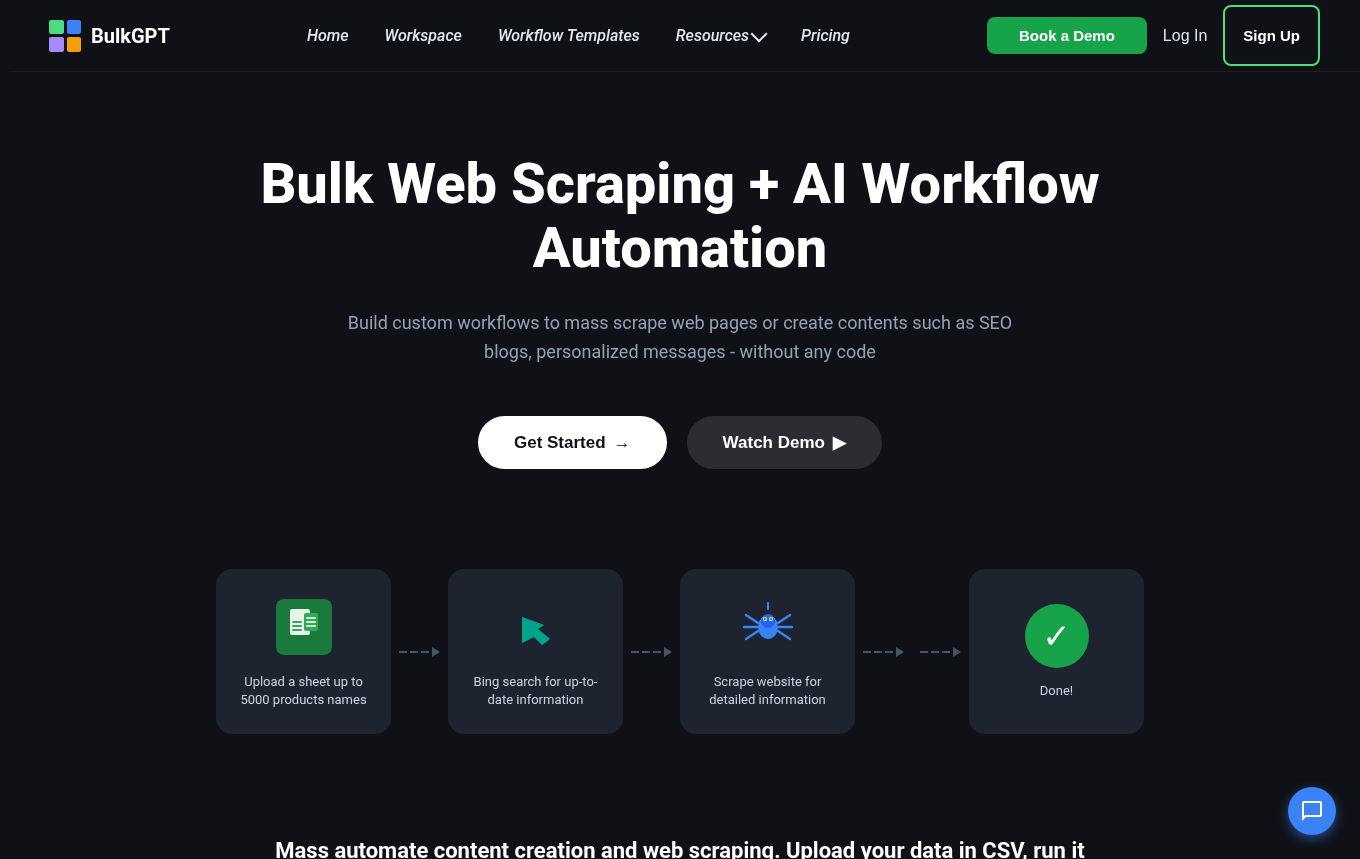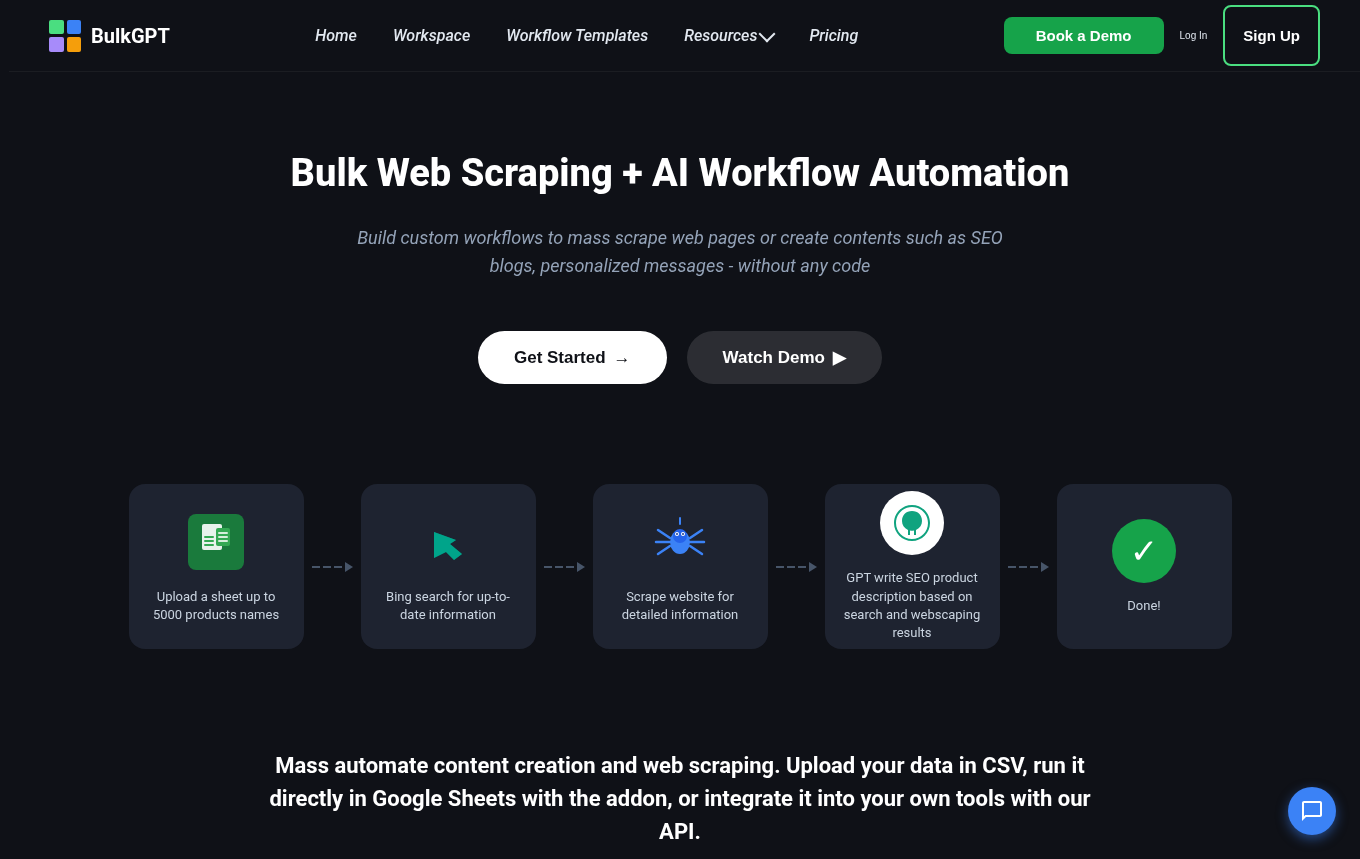--- a/index.html
+++ b/index.html
@@ -89,55 +89,54 @@
       padding: 10px 32px;
       border-radius: 8px;
       font-size: 15px;
       font-weight: 600;
       cursor: pointer;
     }
     .btn-login {
       background: transparent;
       color: #e2e8f0;
       border: none;
-      font-size: 10px;
+      font-size: 16px;
       font-weight: 500;
       cursor: pointer;
     }
     .btn-signup {
       background: transparent;
       color: #fff;
       border: 2px solid #4ade80;
       padding: 20px 18px;
       border-radius: 8px;
       font-size: 15px;
       font-weight: 600;
       cursor: pointer;
     }
 
     
     .hero {
       text-align: center;
       padding: 80px 40px 40px;
     }
     .hero-title {
-      font-size: 38px;
+      font-size: 56px;
       font-weight: 800;
       line-height: 1.15;
       color: #fff;
       max-width: 900px;
       margin: 0 auto 28px;
     }
     .hero-subtitle {
       font-size: 18px;
       color: #94a3b8;
       max-width: 680px;
       margin: 0 auto 50px;
       line-height: 1.6;
-      font-style: italic;
     }
     .hero-buttons {
       display: flex;
       justify-content: center;
       gap: 20px;
       margin-bottom: 60px;
     }
     .btn-get-started {
       background: #fff;
       color: #0f1117;
@@ -417,31 +416,20 @@
 
   <div class="step-arrow">
     <div class="dashed-arrow">
       <span class="dash"></span>
       <span class="dash"></span>
       <span class="dash"></span>
       <span class="arrow-head"></span>
     </div>
   </div>
 
-  <div class="step-card">
-    <div class="step-icon">
-      <div class="gpt-icon-wrap">
-        <svg width="44" height="44" viewBox="0 0 44 44" fill="none">
-          <path d="M22 4C12.06 4 4 12.06 4 22s8.06 18 18 18 18-8.06 18-18S31.94 4 22 4zm0 2c8.84 0 16 7.16 16 16S30.84 38 22 38 6 30.84 6 22 13.16 6 22 6z" fill="#10a37f"></path>
-          <path d="M22 10 C16 10 12 14 12 20 C12 24 14 27 18 29 L18 34 L20 34 L20 29.5 C20.7 29.7 21.3 29.8 22 29.8 C22.7 29.8 23.3 29.7 24 29.5 L24 34 L26 34 L26 29 C30 27 32 24 32 20 C32 14 28 10 22 10Z" fill="#10a37f"></path>
-        </svg>
-      </div>
-    </div>
-    <span class="step-label">GPT write SEO product description based on search and webscaping results</span>
-  </div>
 
   <div class="step-arrow">
     <div class="dashed-arrow">
       <span class="dash"></span>
       <span class="dash"></span>
       <span class="dash"></span>
       <span class="arrow-head"></span>
     </div>
   </div>
 

